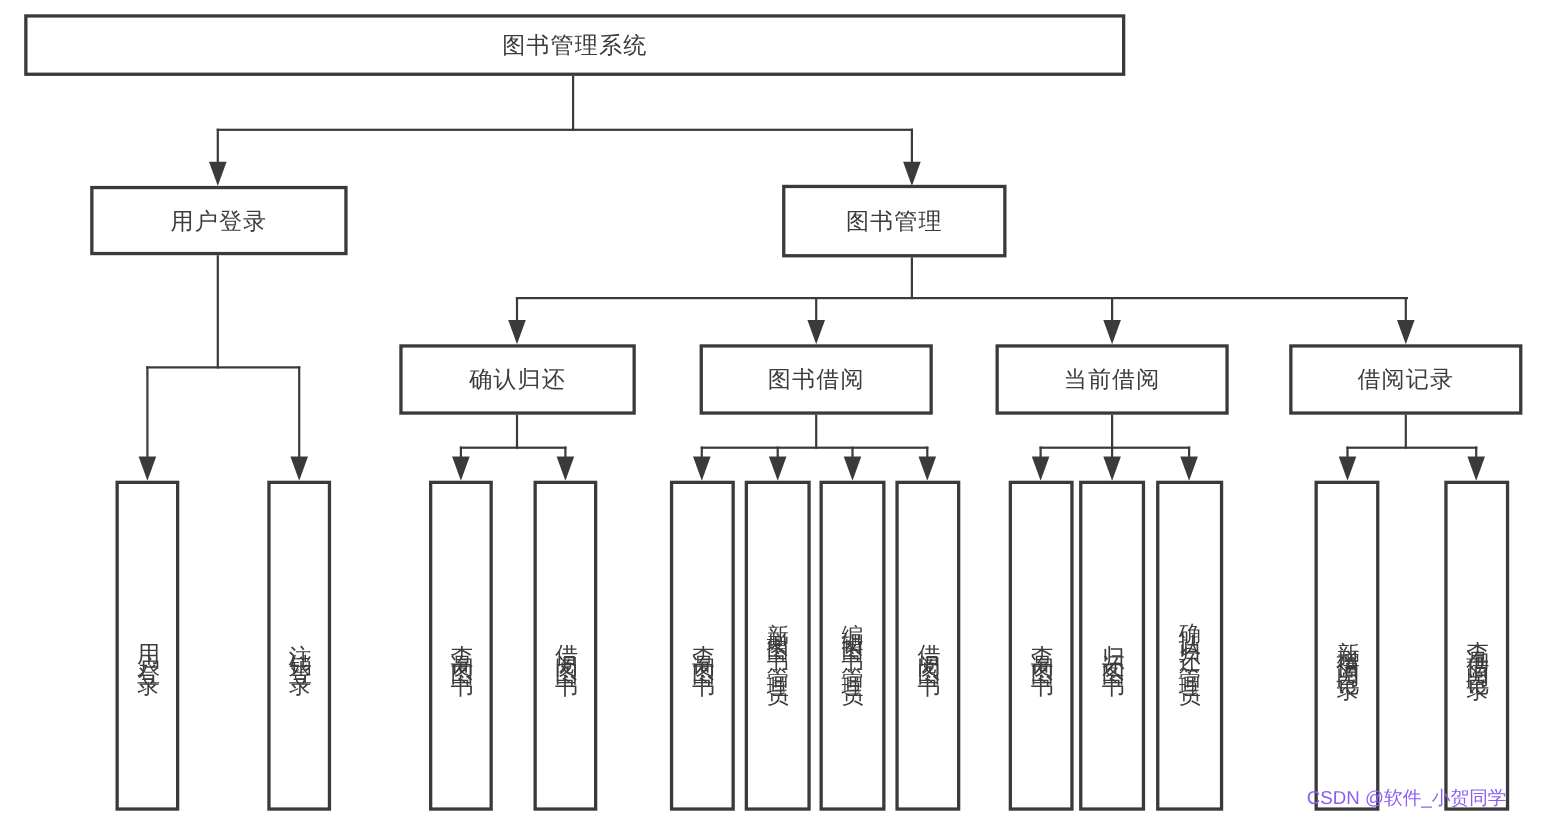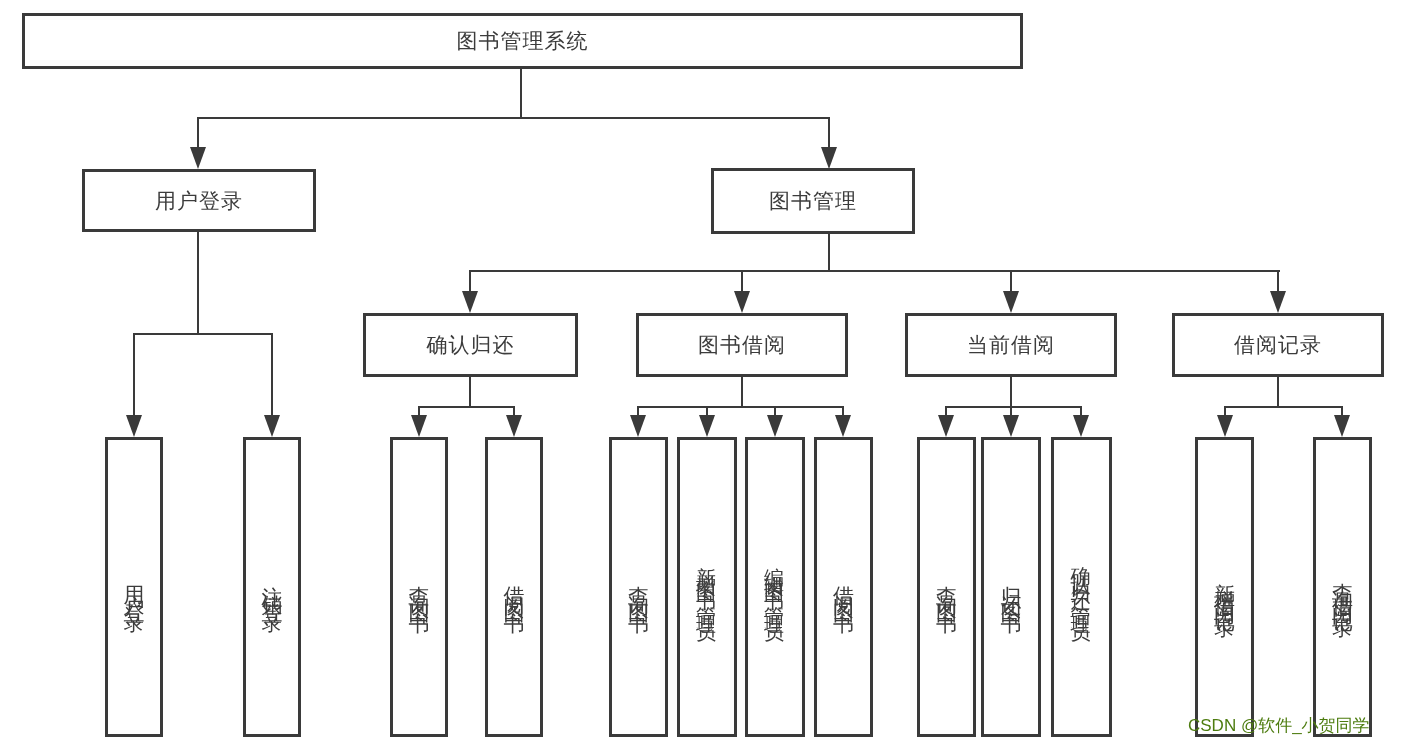--- a/index.html
+++ b/index.html
@@ -34,21 +34,21 @@
   .arrow{
     position:absolute;width:0;height:0;
     border-left:8px solid transparent;
     border-right:8px solid transparent;
     border-top:22px solid #3a3a3a;
   }
   .watermark{
     position:absolute;
     left:1188px;top:714px;
     font-size:17px;
-    color:#4d7c0f;
+    color:#8b5cf6;
     white-space:nowrap;
     z-index:5;
   }
 </style>
 </head>
 <body>
 
 <div id="canvas">
 
   <div class="box hnode" style="left:22px;top:13px;width:1001px;height:56px;">

